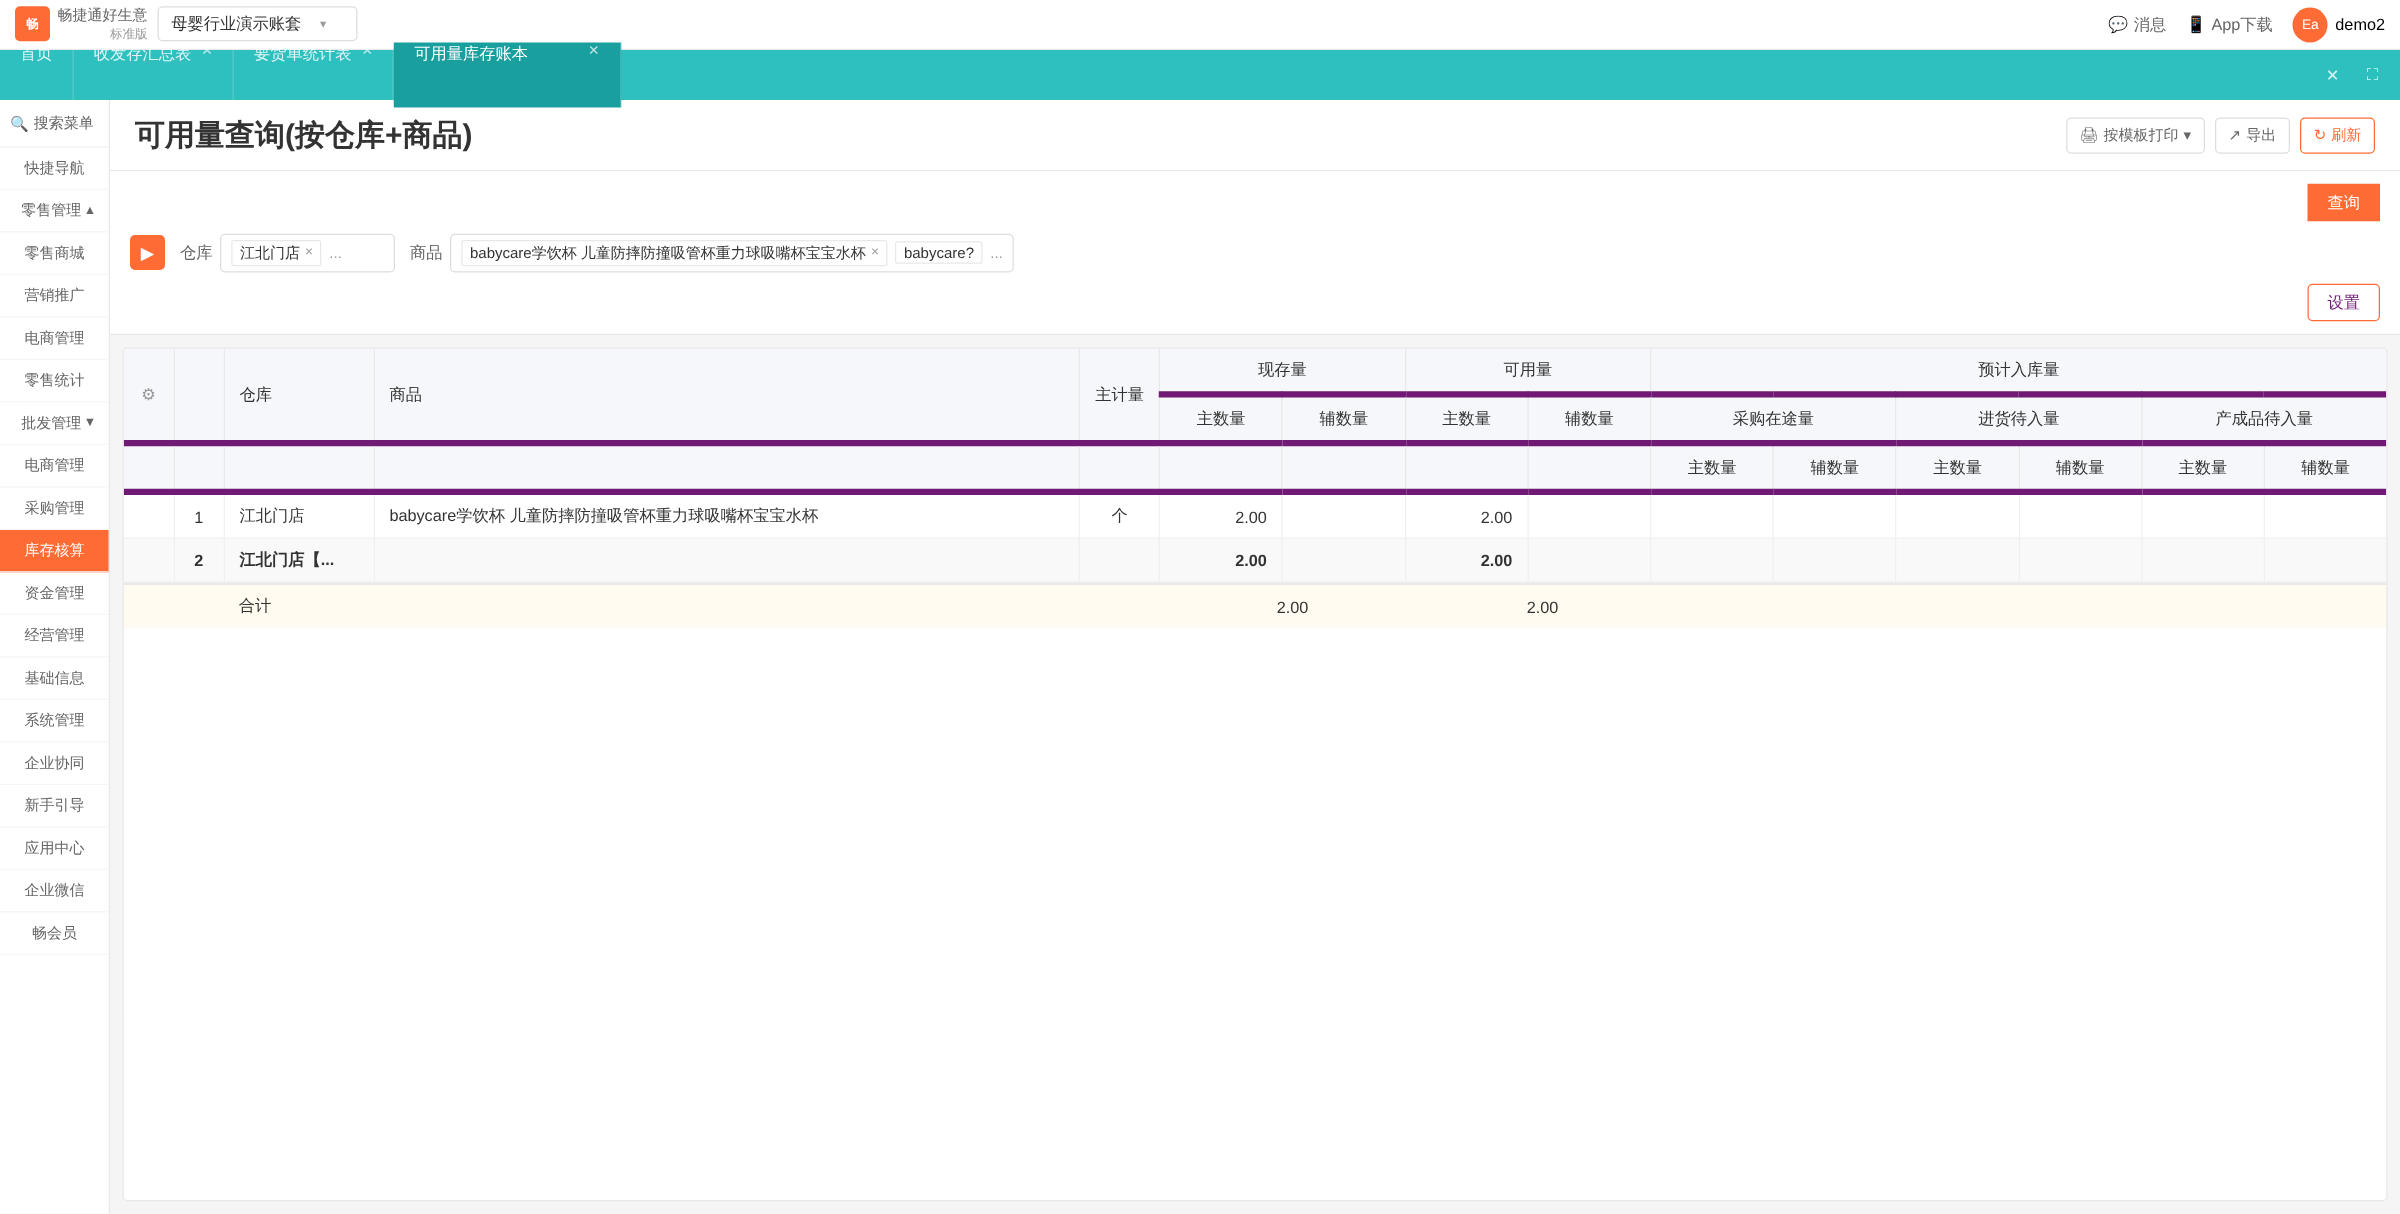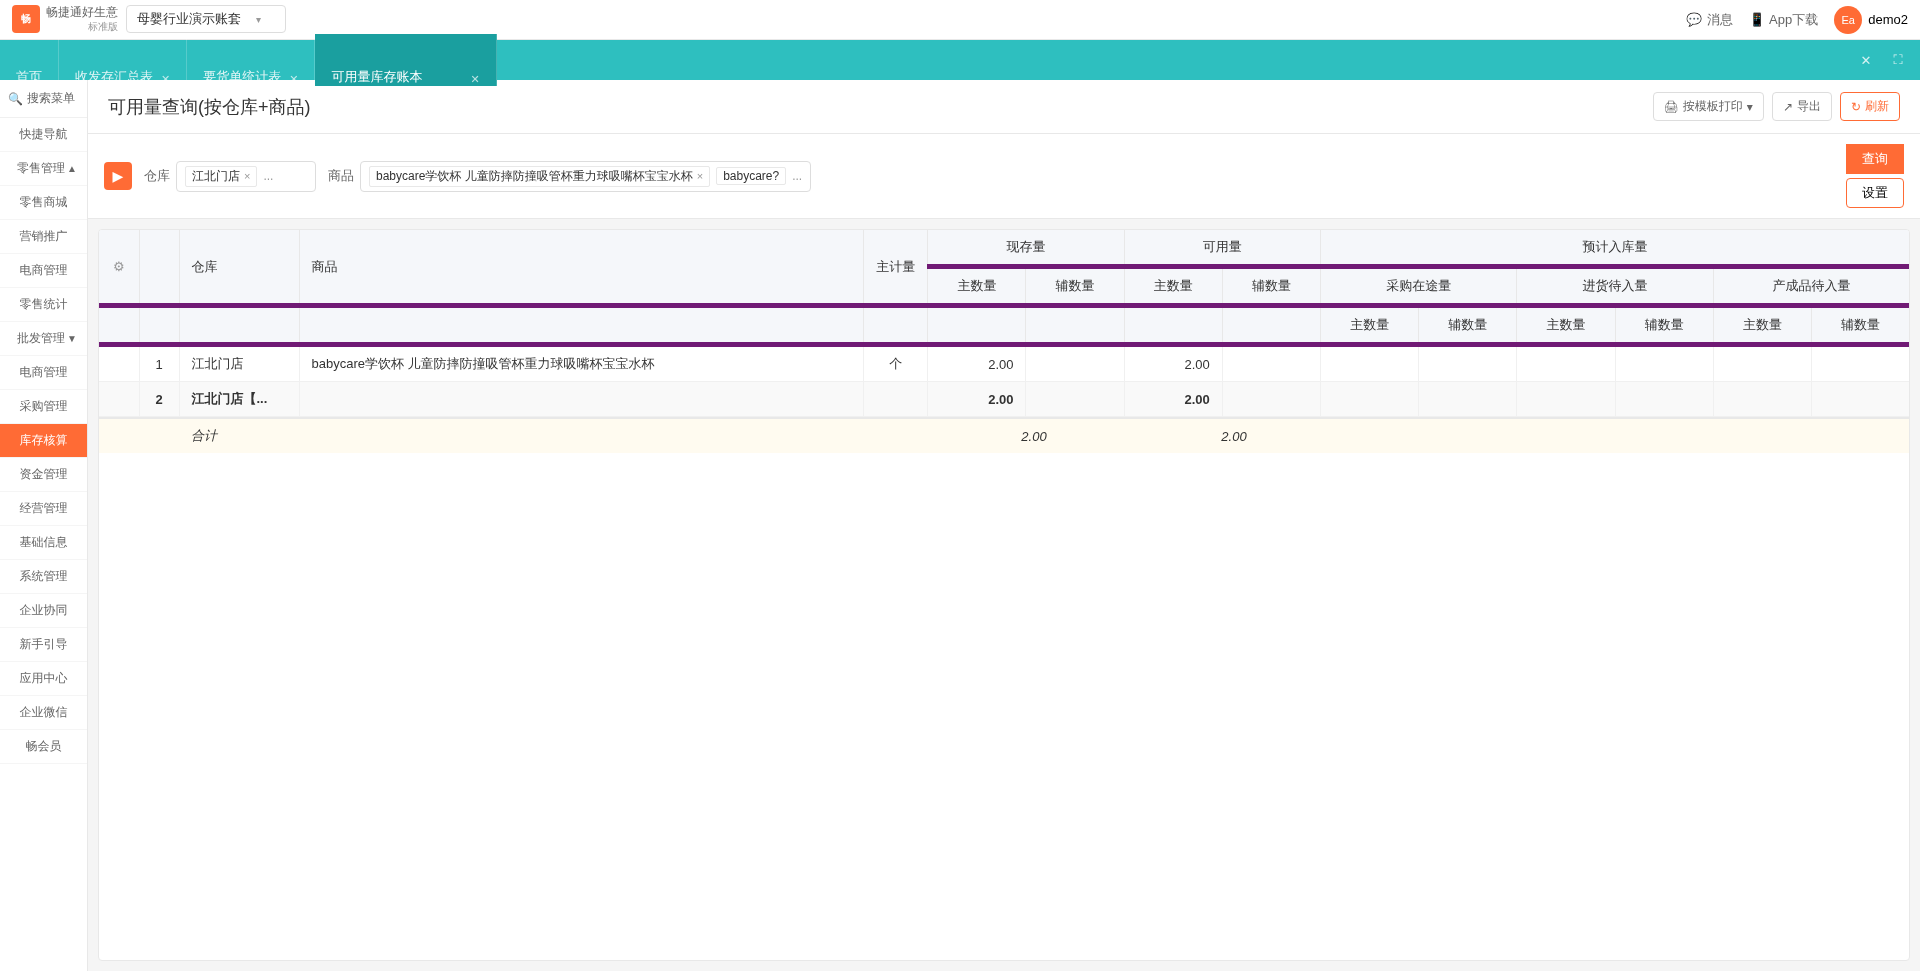--- a/index.html
+++ b/index.html
@@ -34,21 +34,21 @@
       height: 40px;
       background: #2ebfbf;
       display: flex;
       align-items: center;
       padding: 0 0 0 0;
       flex-shrink: 0;
     }
     .nav-tab {
       height: 52px;
       display: flex;
-      align-items: flex-end;
+      align-items: flex-start;
       padding: 0 16px;
       cursor: pointer;
       font-size: 13px;
       color: rgba(255,255,255,0.85);
       border-right: 1px solid rgba(255,255,255,0.2);
       white-space: nowrap;
       position: relative;
     }
     .nav-tab.active {
       background: #1a9f9f;
@@ -132,21 +132,21 @@
     
     .page-header {
       background: #fff;
       padding: 12px 20px;
       display: flex;
       align-items: center;
       justify-content: space-between;
       border-bottom: 1px solid #e8e8e8;
       flex-shrink: 0;
     }
-    .page-title { font-size: 18px; font-weight: 400; color: #333; }
+    .page-title { font-size: 24px; font-weight: 700; color: #333; }
     .page-actions { display: flex; align-items: center; gap: 8px; }
     .page-action-btn {
       display: flex; align-items: center; gap: 4px;
       padding: 5px 10px;
       border: 1px solid #ddd;
       border-radius: 4px;
       background: #fff;
       cursor: pointer;
       font-size: 12px;
       color: #666;
@@ -205,26 +205,27 @@
       background: #ff6b35;
       color: #fff;
       border: none;
       padding: 6px 16px;
       border-radius: 0;
       cursor: pointer;
       font-size: 13px;
     }
     .btn-secondary {
       background: #fff;
-      color: #000000;
+      color: #701a75;
       border: 1px solid #ff6b35;
       padding: 5px 14px;
       border-radius: 4px;
       cursor: pointer;
       font-size: 13px;
+      margin-top: 46px;
     }
 
     
     .table-container {
       flex: 1;
       overflow: auto;
       background: #fff;
       margin: 10px;
       border: 1px solid #e8e8e8;
       border-radius: 4px;
@@ -267,21 +268,20 @@
 
     
     .table-footer {
       background: #fffbf0;
       border-top: 2px solid #e8e8e8;
       padding: 8px 12px;
       display: flex;
       align-items: center;
       font-size: 13px;
       font-weight: 500;
-      font-style: italic;
     }
 
     .settings-icon { cursor: pointer; color: #999; }
 
     
     .table-container::-webkit-scrollbar { height: 8px; width: 8px; }
     .table-container::-webkit-scrollbar-track { background: #f1f1f1; }
     .table-container::-webkit-scrollbar-thumb { background: #ccc; border-radius: 4px; }
   </style>
 </head>

